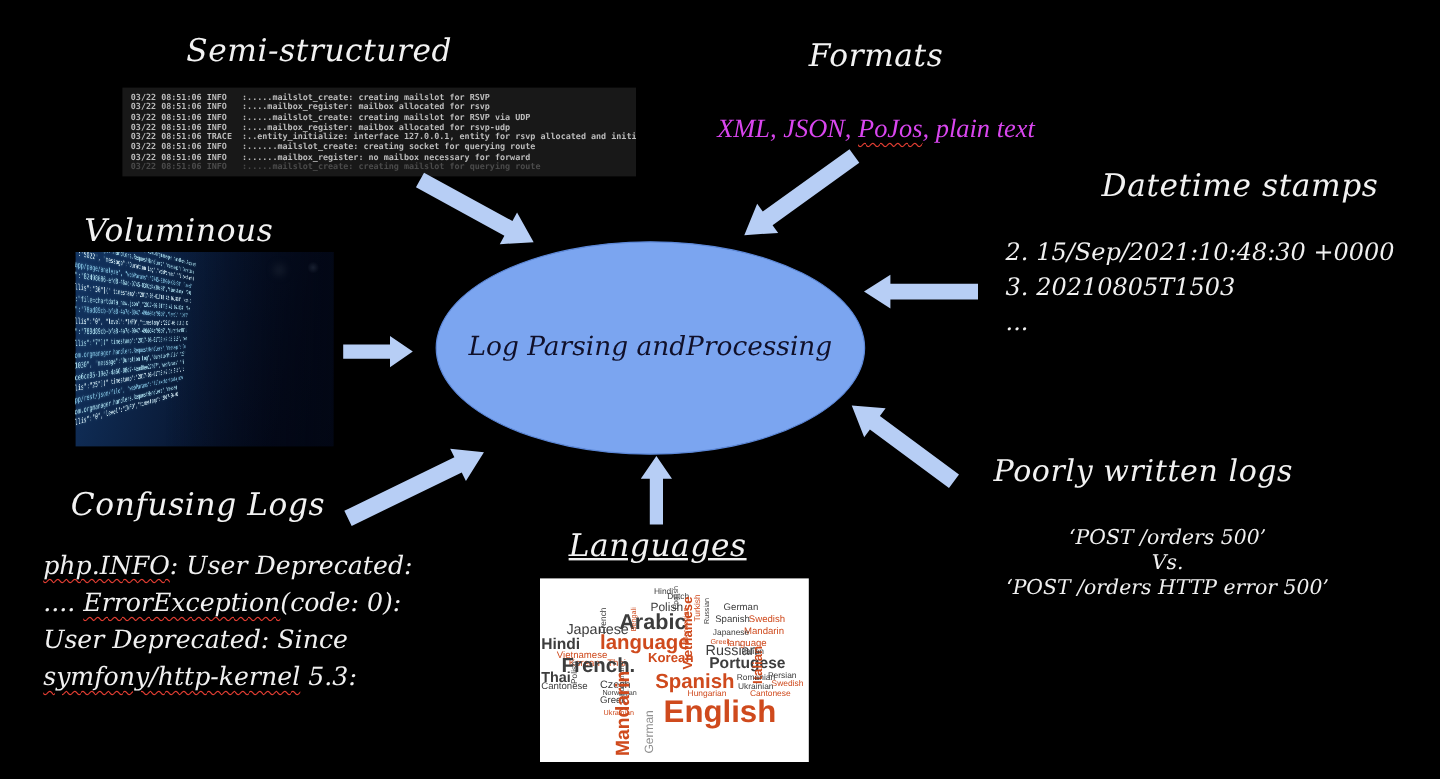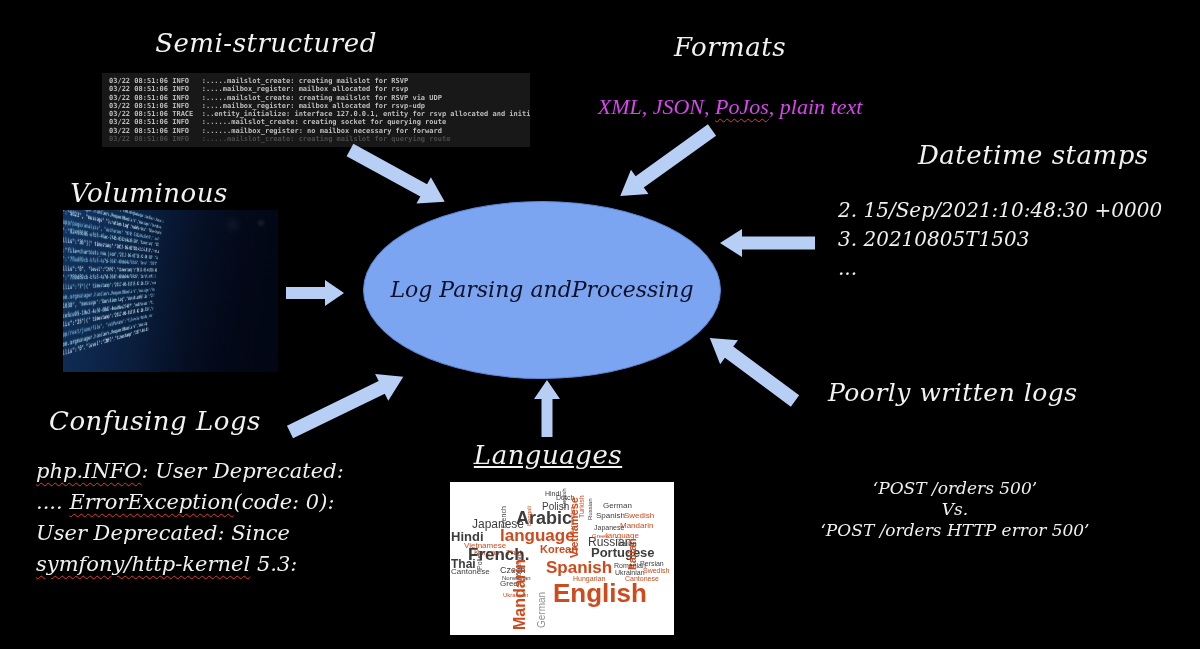--- a/index.html
+++ b/index.html
@@ -65,21 +65,21 @@
 
   
   #formats-sub {
     position:absolute; left:564px; top:94px; width:332px; text-align:center;
     font-size:22px; line-height:26px; white-space:nowrap;
   }
   #datetime-list { position:absolute; left:838px; top:196px; }
   .dt-item { font-style:italic; color:#f0f0f0; font-size:20px; line-height:29px; white-space:nowrap; }
   #confusing-text { position:absolute; left:36px; top:456px; width:320px; }
   .cl-line { font-style:italic; color:#f0f0f0; font-size:21px; line-height:31px; white-space:nowrap; }
-  #poorly-examples { position:absolute; left:805px; top:438px; width:300px; text-align:center;margin-top:40px; }
+  #poorly-examples { position:absolute; left:823px; top:438px; width:300px; text-align:center; }
   .pw-line { font-style:italic; color:#f0f0f0; font-size:17px; line-height:21px; white-space:nowrap; }
 
   .sq {
     text-decoration:underline; text-decoration-style:wavy;
     text-decoration-color:#e03c31; text-decoration-thickness:1px;
     text-underline-offset:4px;
   }
 
   
   #cloud {
@@ -98,21 +98,21 @@
 
   #arrows { position:absolute; left:0; top:0; }
 </style>
 </head>
 <body>
 
 <div class="heading" style="left:106px; top:28px; width:320px;">Semi-structured</div>
 <div class="heading" style="left:630px; top:32px; width:200px;">Formats</div>
 <div class="heading" style="left:918px; top:140px; width:220px;">Datetime stamps</div>
 <div class="heading" style="left:49px; top:178px; width:200px;">Voluminous</div>
-<div class="heading" style="left:35px; top:406px; width:240px;">Confusing Logs</div>
+<div class="heading" style="left:45px; top:406px; width:240px;">Confusing Logs</div>
 <div class="heading" style="left:448px; top:440px; width:200px;text-decoration:underline;">Languages</div>
 <div class="heading" style="left:828px; top:378px; width:240px; font-size:25px;">Poorly written logs</div>
 
 <div id="log-box">
     <div class="log-line">03/22 08:51:06 INFO   :.....mailslot_create: creating mailslot for RSVP</div>
     <div class="log-line">03/22 08:51:06 INFO   :....mailbox_register: mailbox allocated for rsvp</div>
     <div class="log-line">03/22 08:51:06 INFO   :.....mailslot_create: creating mailslot for RSVP via UDP</div>
     <div class="log-line">03/22 08:51:06 INFO   :....mailbox_register: mailbox allocated for rsvp-udp</div>
     <div class="log-line">03/22 08:51:06 TRACE  :..entity_initialize: interface 127.0.0.1, entity for rsvp allocated and initialized</div>
     <div class="log-line">03/22 08:51:06 INFO   :......mailslot_create: creating socket for querying route</div>

